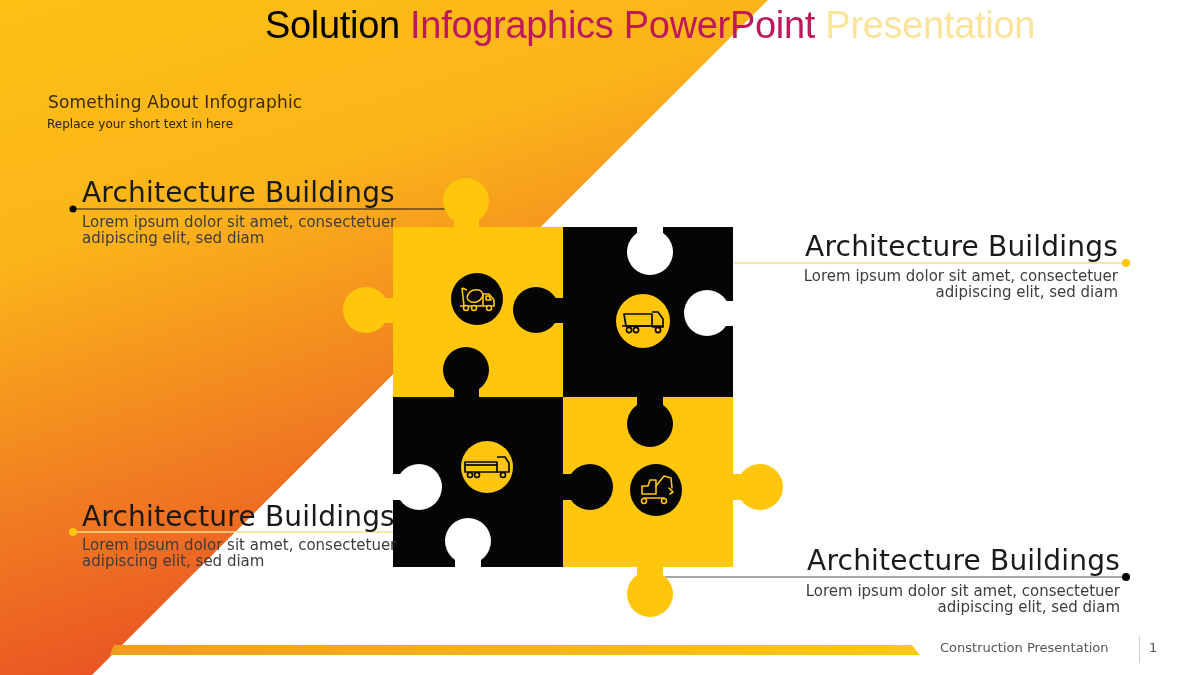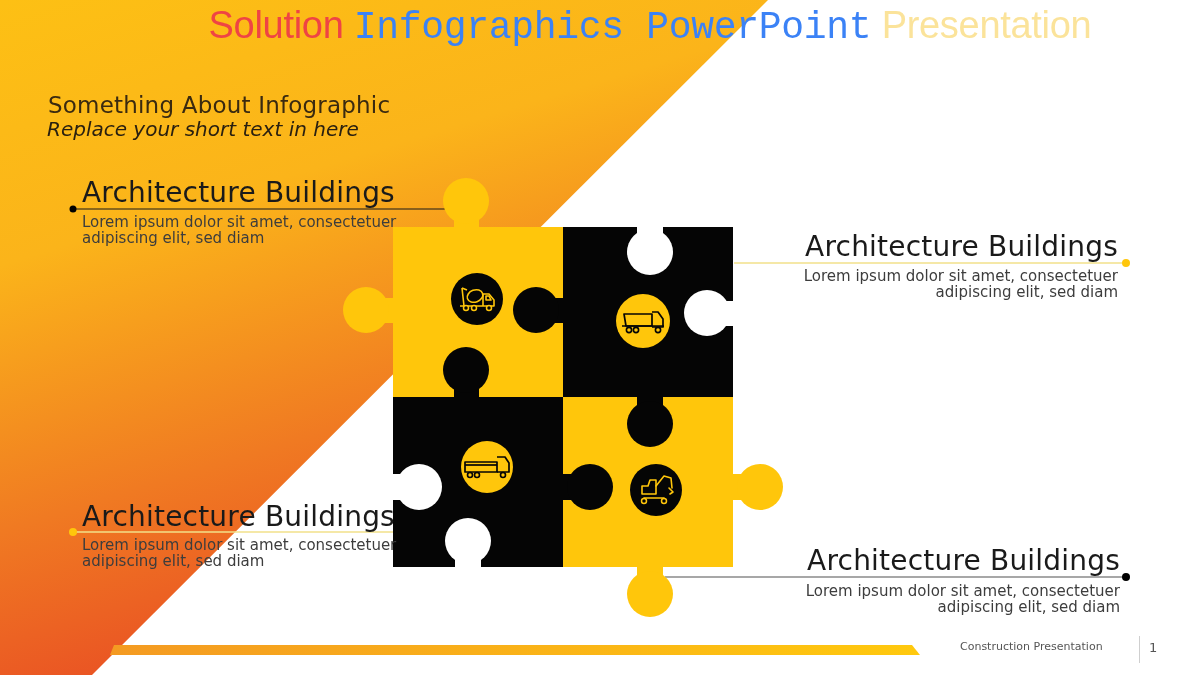--- a/index.html
+++ b/index.html
@@ -1,27 +1,27 @@
 <!DOCTYPE html>
 <html><head>
 <meta charset="utf-8">
 <style>
   html, body { margin: 0; padding: 0; }
   body { width: 1200px; height: 675px; position: relative; overflow: hidden; background: #ffffff; font-family: "DejaVu Sans", sans-serif; }
   .bg-svg { position: absolute; left: 0; top: 0; width: 1200px; height: 675px; }
   .title { position: absolute; top: 4px; left: 0; width: 1300px; text-align: center; font-family: "Liberation Sans", sans-serif; font-size: 38px; letter-spacing: -0.3px; white-space: nowrap; }
-  .title .t1 { color: #ef4444; }
-  .title .t2 { color: #3b82f6; font-family: Liberation Mono, monospace; }
+  .title .t1 { color: #000000; }
+  .title .t2 { color: #be185d; }
   .title .t3 { color: #FBE39A; }
-  .intro-heading { position: absolute; left: 48px; top: 92px; font-size: 23px; color: #3a2a10; letter-spacing: 0.2px; }
-  .intro-sub { position: absolute; left: 47px; top: 117px; font-size: 20px; font-style: italic; color: #2a2010; font-family: "DejaVu Sans", sans-serif; }
+  .intro-heading { position: absolute; left: 48px; top: 92px; font-size: 17px; color: #3a2a10; letter-spacing: 0.2px; }
+  .intro-sub { position: absolute; left: 47px; top: 117px; font-size: 12px; color: #2a2010; font-family: "DejaVu Sans", sans-serif; }
   .block-title { position: absolute; font-size: 28px; color: #1a1a1a; letter-spacing: 0.2px; white-space: nowrap; }
   .block-text { position: absolute; font-size: 15px; line-height: 16px; color: #3d3d3d; white-space: nowrap; }
   .right { text-align: right; }
-  .footer-label { position: absolute; left: 940px; top: 640px; font-size: 11px; color: #555555; margin-left: 20px; }
+  .footer-label { position: absolute; left: 940px; top: 640px; font-size: 13px; color: #555555; }
   .footer-sep { position: absolute; left: 1139px; top: 636px; width: 1px; height: 27px; background: #cfcfcf; }
   .footer-page { position: absolute; left: 1149px; top: 640px; font-size: 13px; color: #555555; }
 </style>
 </head>
 <body>
 
 <svg class="bg-svg" viewBox="0 0 1200 675" xmlns="http://www.w3.org/2000/svg">
   <defs>
     <linearGradient id="bgGrad" x1="0" y1="0" x2="0.35" y2="1">
       <stop offset="0" stop-color="#FDC014"></stop>

